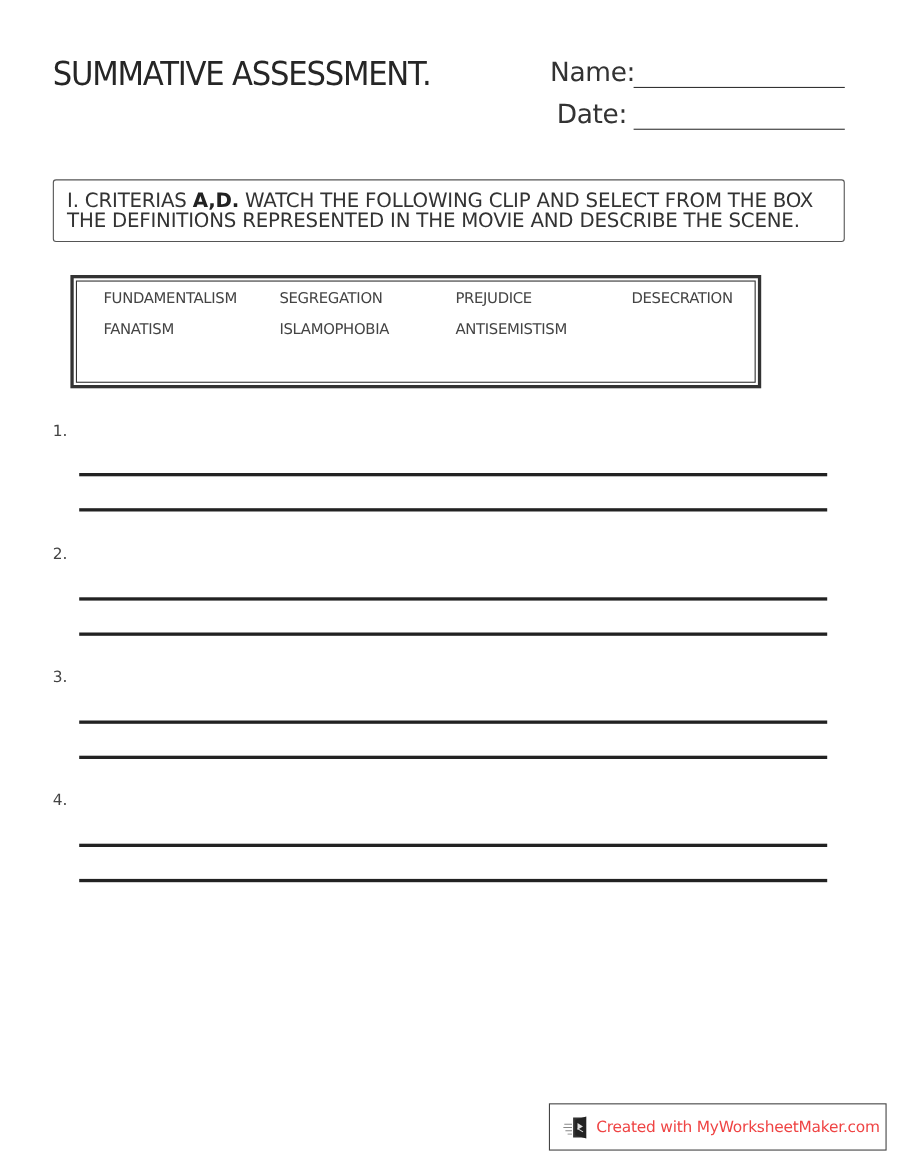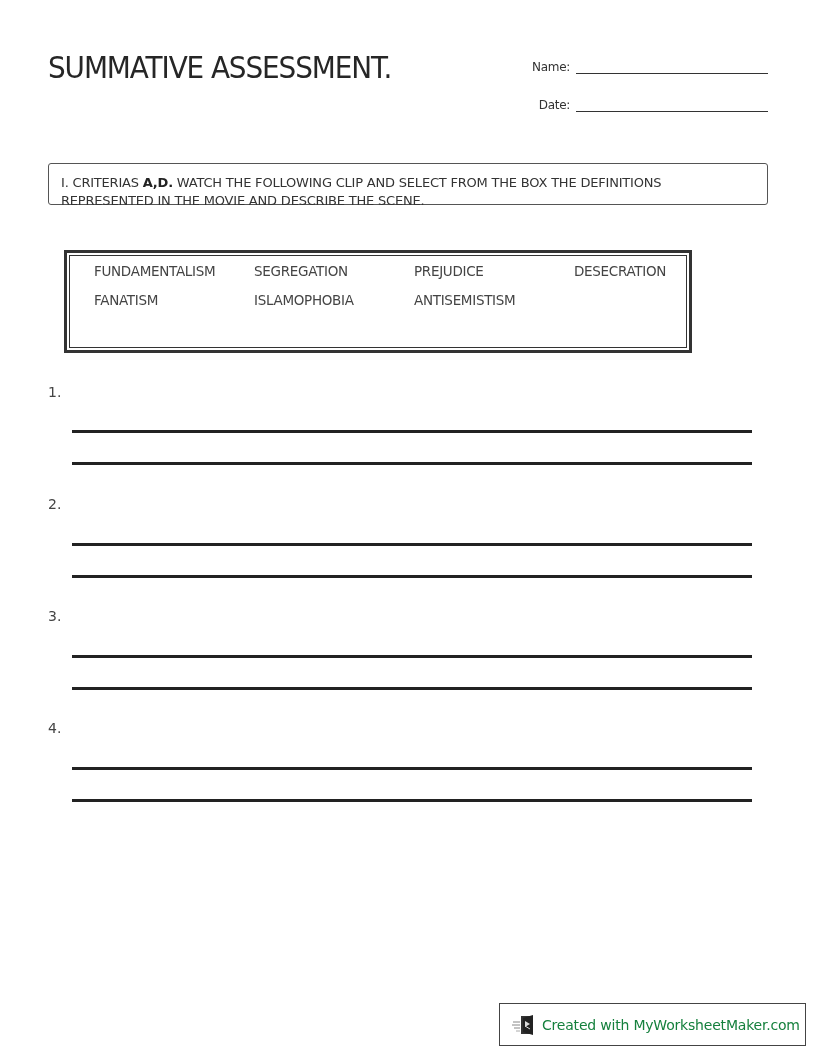--- a/index.html
+++ b/index.html
@@ -7,31 +7,31 @@
   body { position: relative; font-family: "Liberation Sans", "DejaVu Sans", sans-serif; color: #333333; overflow: hidden; }
 
   .title {
     position: absolute; left: 48px; top: 50px;
     font-family: "DejaVu Sans", sans-serif; font-size: 30px; letter-spacing: -1.2px;
     color: #262626; font-weight: normal; transform: scaleX(0.93); transform-origin: left top;
   }
 
   .field-row { position: absolute; display: flex; align-items: flex-end; }
   .field-row .label {
-    font-family: "DejaVu Sans", sans-serif; font-size: 12px; color: #333;
+    font-family: "DejaVu Sans", sans-serif; font-size: 24px; color: #333;
     text-align: right; width: 70px; margin-right: 6px; letter-spacing: -0.3px;
   }
   .field-row .line { width: 192px; height: 22px; border-bottom: 1.5px solid #333; }
   .name-row { left: 500px; top: 52px; }
   .date-row { left: 500px; top: 90px; }
 
   .instructions {
-    position: absolute; left: 48px; top: 163px; width: 720px; height: 42px;
+    position: absolute; left: 48px; top: 163px; width: 720px; height: 57px;
     border: 1.5px solid #555; border-radius: 3px;
-    padding: 10px 12px; font-family: "DejaVu Sans", sans-serif; font-size: 13px; line-height: 18px;
+    padding: 10px 12px; font-family: "DejaVu Sans", sans-serif; font-size: 18px; line-height: 18px;
     color: #333; letter-spacing: -0.2px;
   }
   .instructions b { font-weight: bold; color: #222; }
 
   .wordbox {
     position: absolute; left: 64px; top: 250px; width: 628px; height: 103px;
     border: 3px solid #333; padding: 2px;
   }
   .wordbox-inner {
     width: 100%; height: 100%; border: 1.5px solid #333;
@@ -42,21 +42,21 @@
 
   .question { position: absolute; left: 48px; width: 704px; }
   .qnum { font-family: "DejaVu Sans", sans-serif; font-size: 14px; color: #444; position: absolute; left: 0; top: 0; }
   .ans-line { position: absolute; left: 24px; width: 680px; height: 3px; background: #222; }
 
   .footer {
     position: absolute; left: 499px; top: 1003px; width: 307px; height: 43px;
     border: 1.5px solid #444; display: flex; align-items: center; padding-left: 12px;
   }
   .footer .logo { width: 24px; height: 22px; margin-right: 6px; }
-  .footer .text { font-family: "DejaVu Sans", sans-serif; font-size: 14px; color: #15803d; letter-spacing: -0.2px; }
+  .footer .text { font-family: "DejaVu Sans", sans-serif; font-size: 14px; color: #ef4444; letter-spacing: -0.2px; }
 </style>
 </head>
 <body>
 
 <div class="title">SUMMATIVE ASSESSMENT.</div>
 
 <div class="field-row name-row">
   <span class="label">Name:</span>
   <span class="line"></span>
 </div>

